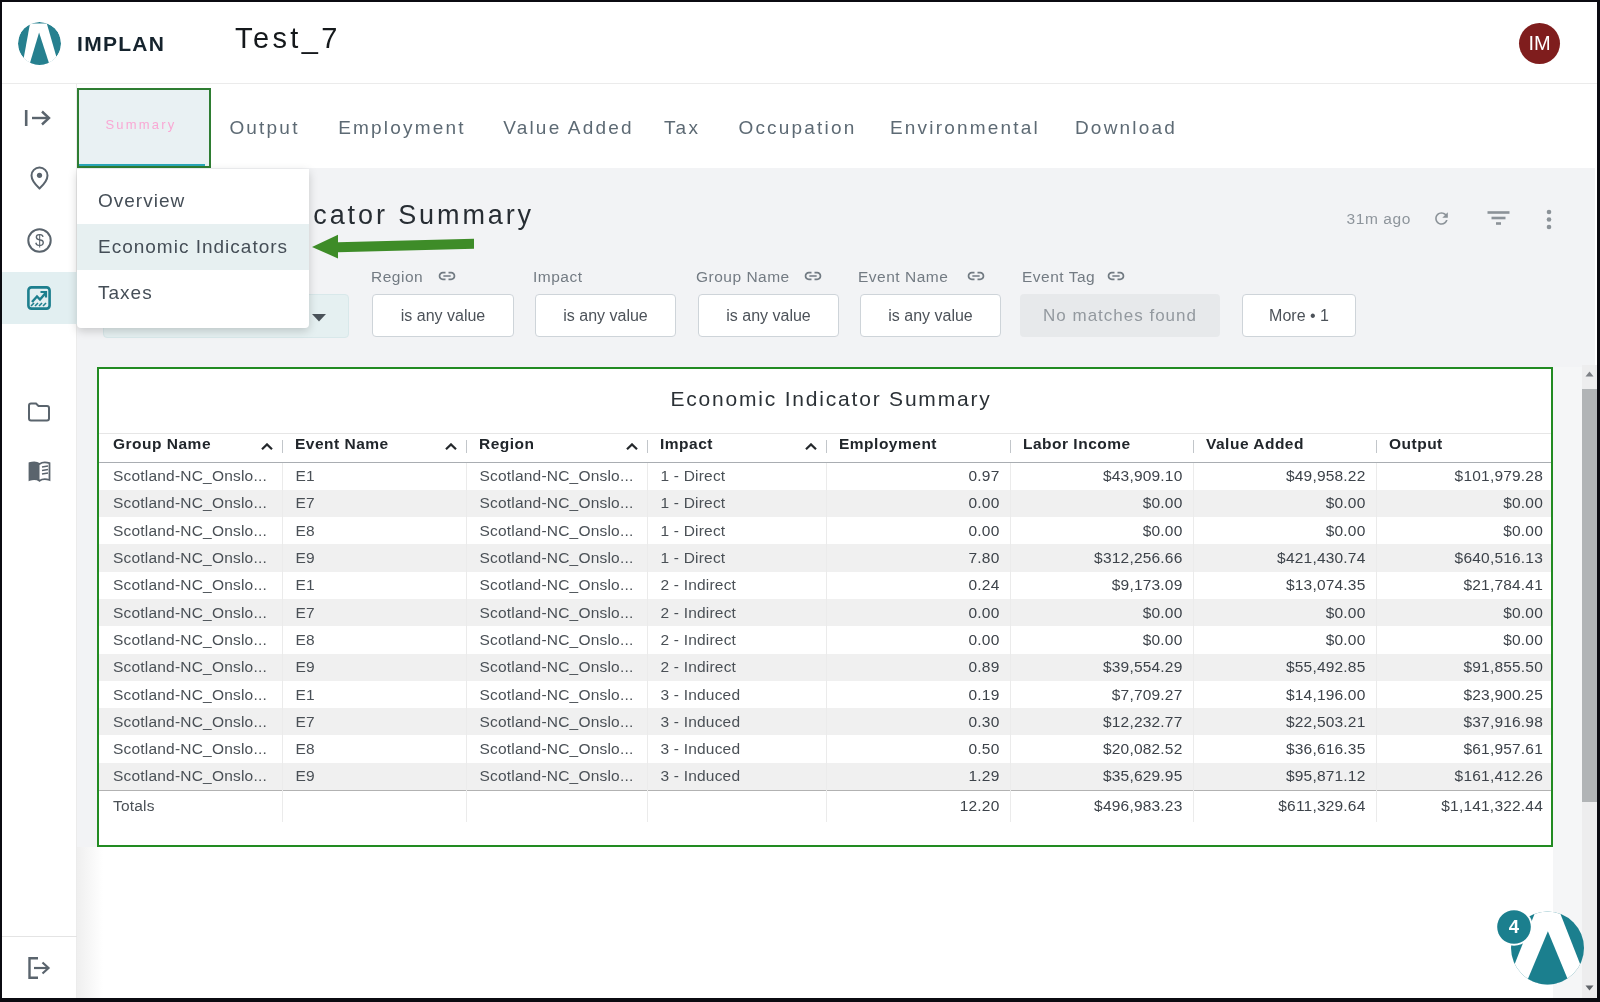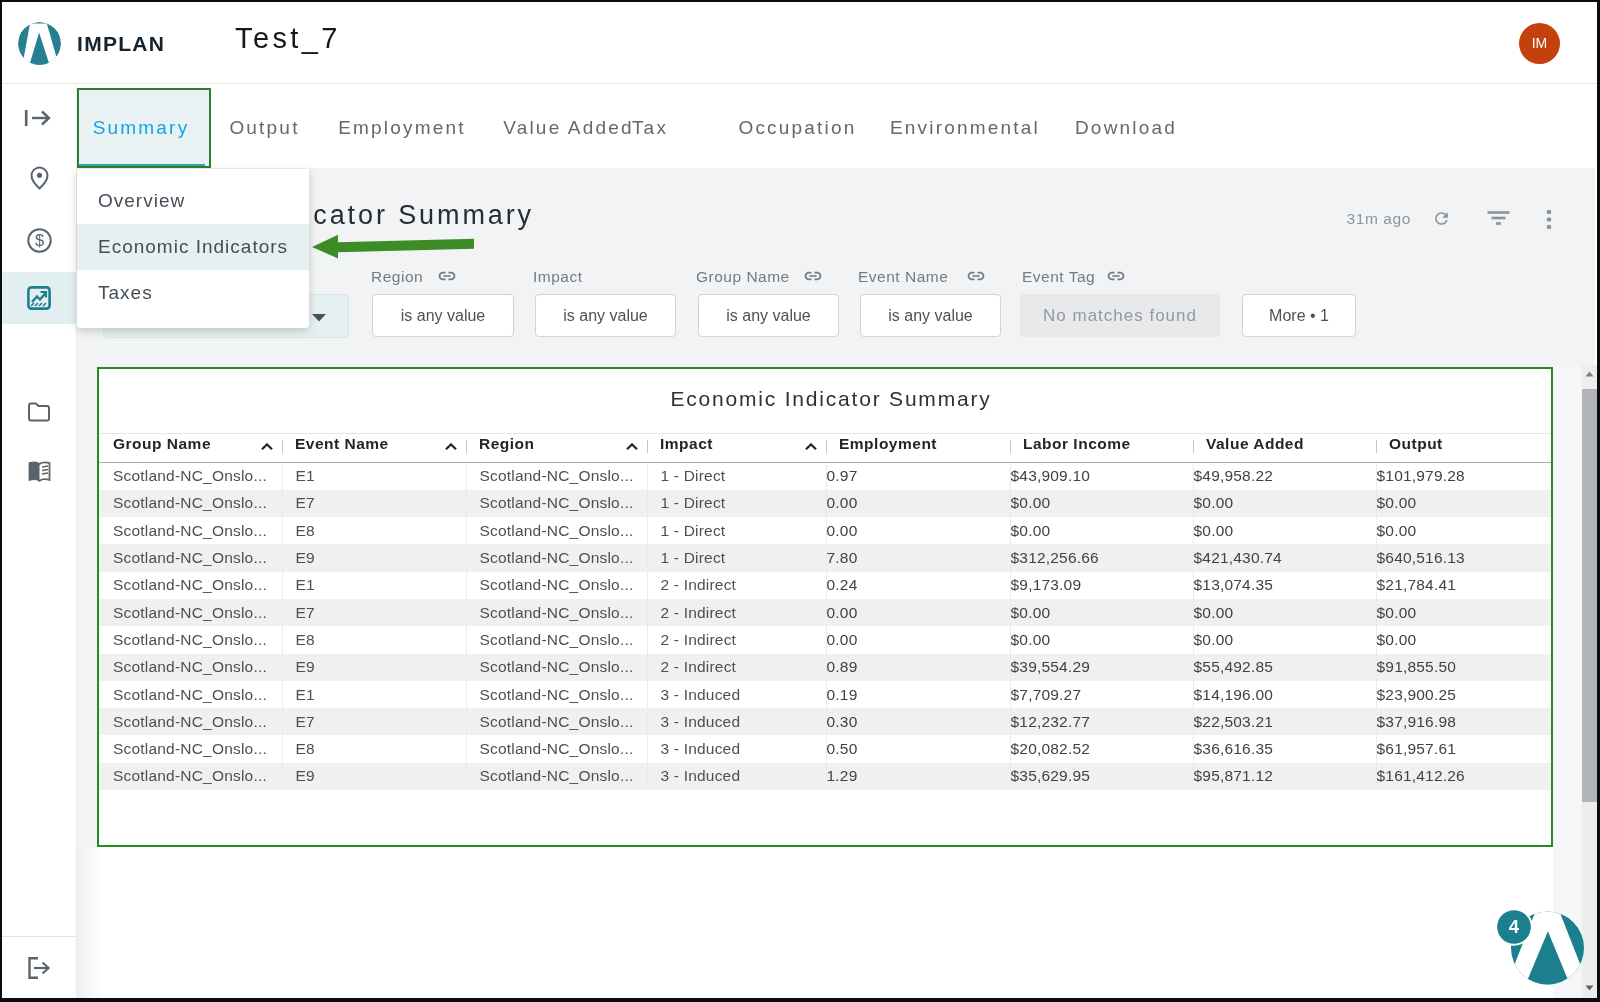--- a/index.html
+++ b/index.html
@@ -3,32 +3,32 @@
 <meta charset="utf-8">
 <style>
   html,body{margin:0;padding:0;}
   body{width:1600px;height:1002px;position:relative;overflow:hidden;
        font-family:"Liberation Sans",sans-serif;background:#0b0b11;}
   .abs{position:absolute;}
   #app{position:absolute;left:2px;top:2px;width:1595px;height:996px;background:#fff;}
   #hdr{left:2px;top:2px;width:1595px;height:81px;background:#fff;border-bottom:1px solid #ebebeb;}
   #implan{left:77px;top:32px;font-size:21px;font-weight:700;letter-spacing:1.3px;color:#15232d;}
   #test7{left:235px;top:22px;font-size:29px;font-weight:400;color:#15191c;letter-spacing:3.4px;}
-  #avatar{left:1519px;top:23px;width:41px;height:41px;border-radius:50%;background:#c2410c;
-          color:#fff;font-size:14px;text-align:center;line-height:41px;}
+  #avatar{left:1519px;top:23px;width:41px;height:41px;border-radius:50%;background:#7f1d1d;
+          color:#fff;font-size:20px;text-align:center;line-height:41px;}
   #side{left:2px;top:84px;width:74px;height:914px;background:#fff;border-right:1px solid #ececec;}
   #sideactive{left:2px;top:272px;width:75px;height:52px;background:#e2eff1;}
   #sidediv{left:2px;top:936px;width:75px;height:1px;background:#e4e4e4;}
   #band{left:77px;top:168px;width:1518px;height:199px;background:#f2f3f5;}
   #lstrip{left:77px;top:367px;width:20px;height:480px;background:#f2f3f5;}
   #rstrip{left:1553px;top:367px;width:29px;height:631px;background:#f5f6f7;}
   .tab{top:116.5px;font-size:19px;color:#5d6a74;letter-spacing:2.2px;transform:translateX(-50%);}
   #sumtab{left:77px;top:88px;width:130px;height:76px;background:#e9f1f3;border:2px solid #2e7d32;}
   #sumteal{left:79px;top:163.5px;width:126px;height:2.5px;background:#2aa7b8;}
-  #sumtxt{left:74px;top:116.5px;width:134px;text-align:center;font-size:19px;color:#0ea5e9;letter-spacing:2.2px;}
+  #sumtxt{left:74px;top:116.5px;width:134px;text-align:center;font-size:13px;color:#f9a8d4;letter-spacing:2.2px;}
   #ptitle{left:106px;top:200px;font-size:27px;color:#272d33;letter-spacing:2.9px;}
   #ago{left:1326px;top:210px;width:85px;text-align:right;font-size:15.5px;letter-spacing:0.6px;color:#8e959c;}
   .flabel{top:268px;font-size:15.5px;letter-spacing:0.5px;color:#737b83;}
   .fbox{top:294px;height:41px;border:1px solid #ced4d9;border-radius:4px;background:#fff;
         font-size:16px;color:#4c5259;text-align:center;line-height:41px;}
   #nomatch{left:1020px;top:294px;width:200px;height:43px;border-radius:4px;background:#e7e9eb;
         font-size:17px;letter-spacing:1px;color:#93999f;text-align:center;line-height:43px;}
   #tealbox{left:103px;top:294px;width:244px;height:42px;border-radius:4px;background:#e5f0f1;border:1px solid #d8e8ea;}
   #menu{left:77px;top:168.5px;width:232px;height:159px;background:#fff;border-radius:0 0 4px 4px;
         box-shadow:0 3px 10px rgba(0,0,0,0.18);}
@@ -37,21 +37,21 @@
   #cardtitle{left:103px;top:386.5px;width:1456px;text-align:center;font-size:21px;letter-spacing:1.8px;color:#2b3136;}
   #tbl{position:absolute;left:99px;top:433px;width:1452px;border-collapse:collapse;table-layout:fixed;}
   #tbl td,#tbl th{overflow:hidden;white-space:nowrap;}
   #tbl th{font-size:15.5px;letter-spacing:0.5px;font-weight:700;color:#21262b;text-align:left;height:26.5px;
           border-bottom:1.5px solid #a9adb2;border-top:1px solid #e6e6e6;padding:1px 0 0 13px;vertical-align:top;}
   #tbl th.c1{padding-left:14px;}
   #tbl th:last-child,#tbl td:last-child{border-right:none;}
   #tbl td{font-size:15.5px;letter-spacing:0.2px;color:#4a5056;height:27.3px;padding:0 0 0 13px;border-right:1px solid #ebebeb;vertical-align:middle;}
   #tbl td.c1{padding-left:14px;}
   #tbl tr.alt td{background:#f0f0f0;}
-  #tbl td.num{padding:0 10px 0 0;color:#3d434a;}
+  #tbl td.num{text-align:right;padding:0 10px 0 0;color:#3d434a;}
   #tbl td.out{padding-right:8px;}
   #tbl tr.tot td{border-top:1px solid #b2b2b2;height:30.5px;background:#fff;}
   .srt{float:right;margin:7.8px 9px 0 0;}
   #sbtrack{left:1582px;top:365px;width:15px;height:633px;background:#ededee;}
   #sbthumb{left:1582px;top:389px;width:15px;height:413px;background:#b1b4b6;}
   .frame{background:#0b0b11;z-index:60;}
   .icn{position:absolute;}
 </style>
 </head>
 <body>
@@ -119,21 +119,21 @@
   <line x1="8" y1="12" x2="22" y2="12" stroke="#5a646d" stroke-width="2.2"></line>
   <path d="M16.5 6.5 L22.5 12 L16.5 17.5" fill="none" stroke="#5a646d" stroke-width="2.2"></path>
 </svg>
 
 <div id="sumtab" class="abs"></div>
 <div id="sumteal" class="abs"></div>
 <div id="sumtxt" class="abs">Summary</div>
 <div class="abs tab" style="left:264.5px">Output</div>
 <div class="abs tab" style="left:402px">Employment</div>
 <div class="abs tab" style="left:568.5px">Value Added</div>
-<div class="abs tab" style="left:650px">Tax</div>
+<div class="abs tab" style="left:682px">Tax</div>
 <div class="abs tab" style="left:797.5px">Occupation</div>
 <div class="abs tab" style="left:965px">Environmental</div>
 <div class="abs tab" style="left:1126px">Download</div>
 
 <div id="band" class="abs"></div>
 <div id="lstrip" class="abs"></div>
 <div class="abs" style="left:77px;top:847px;width:26px;height:151px;background:linear-gradient(to right,#efefef,#ffffff)"></div>
 <div id="rstrip" class="abs"></div>
 
 <div id="ptitle" class="abs">Economic Indicator Summary</div>
@@ -327,20 +327,30 @@
 <tr class="alt">
         <td class="c1">Scotland-NC_Onslo...</td>
         <td>E9</td>
         <td>Scotland-NC_Onslo...</td>
         <td>3 - Induced</td>
         <td class="num">1.29</td>
         <td class="num">$35,629.95</td>
         <td class="num">$95,871.12</td>
         <td class="num out">$161,412.26</td>
       </tr>
+<tr class="tot">
+        <td class="c1">Totals</td>
+        <td></td>
+        <td></td>
+        <td></td>
+        <td class="num">12.20</td>
+        <td class="num">$496,983.23</td>
+        <td class="num">$611,329.64</td>
+        <td class="num out">$1,141,322.44</td>
+      </tr>
 </tbody>
   </table>
 
 <div class="abs" style="left:282px;top:440px;width:1px;height:13px;background:#c2c6ca"></div>
 <div class="abs" style="left:466px;top:440px;width:1px;height:13px;background:#c2c6ca"></div>
 <div class="abs" style="left:647px;top:440px;width:1px;height:13px;background:#c2c6ca"></div>
 <div class="abs" style="left:826px;top:440px;width:1px;height:13px;background:#c2c6ca"></div>
 <div class="abs" style="left:1010px;top:440px;width:1px;height:13px;background:#c2c6ca"></div>
 <div class="abs" style="left:1193px;top:440px;width:1px;height:13px;background:#c2c6ca"></div>
 <div class="abs" style="left:1376px;top:440px;width:1px;height:13px;background:#c2c6ca"></div>

